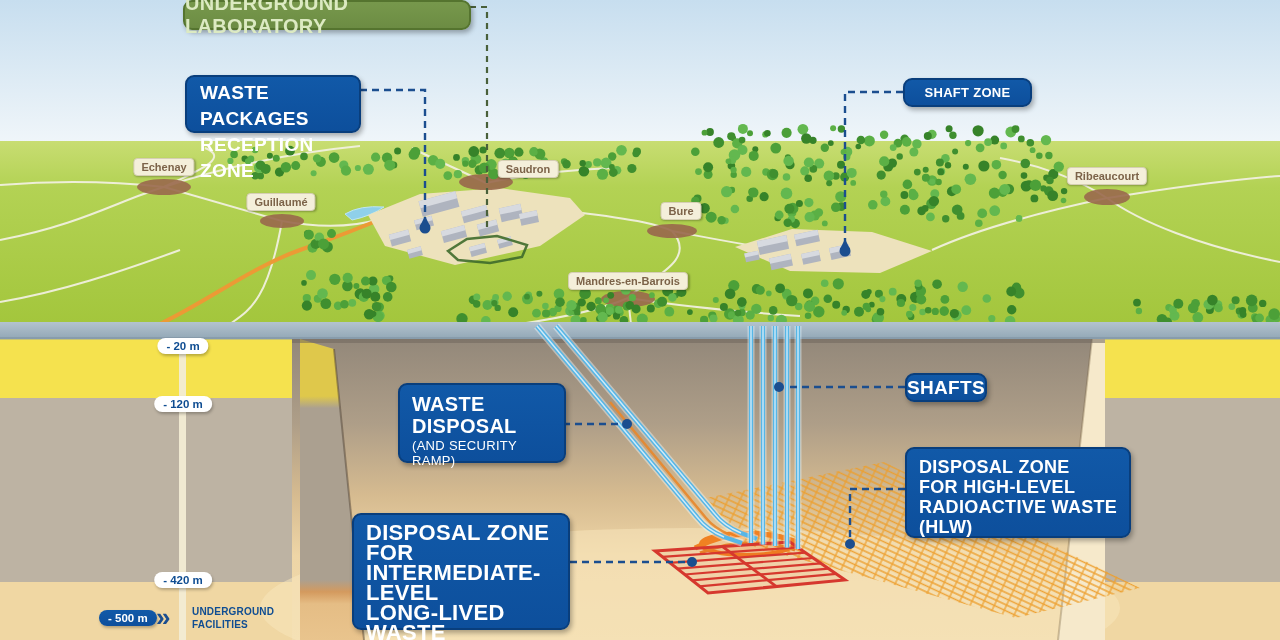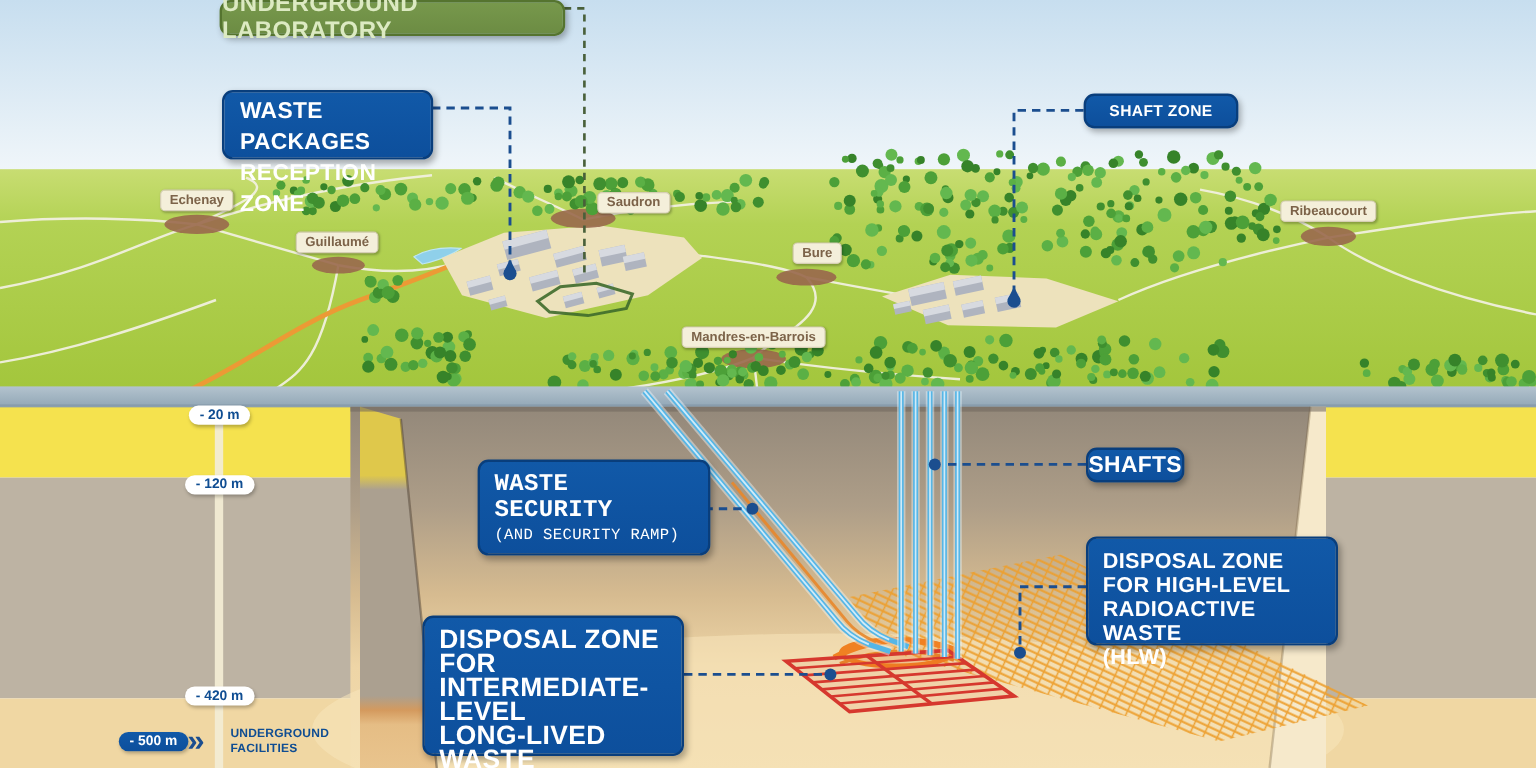--- a/index.html
+++ b/index.html
@@ -787,31 +787,31 @@
 <div class="dpill" style="left:183px;top:396px;">- 120 m</div>
 <div class="dpill" style="left:183px;top:572px;">- 420 m</div>
 <div class="dpill blue" style="left:99px;top:610px;">- 500 m</div>
 <div class="chev" style="left:156px;top:606px;">»</div>
 
 <div class="note" style="left:192px;top:606px;width:74px;">
   <span style="display:block;">UNDERGROUND</span>
   <span style="display:block;">FACILITIES</span>
 </div>
 
-<div class="callout" style="left:398px;top:383px;width:194px;height:80px;font-size:20px;line-height:22px;padding:8px 0 0 12px;font-family:Liberation Mono, monospace;">
+<div class="callout" style="left:398px;top:383px;width:168px;height:80px;font-size:20px;line-height:22px;padding:8px 0 0 12px;">
   <span class="ln">WASTE</span>
-  <span class="ln">SECURITY</span>
+  <span class="ln">DISPOSAL</span>
   <span class="ln" style="font-size:13px;font-weight:400;line-height:15px;margin-top:1px;">(AND SECURITY RAMP)</span>
 </div>
 
 <div class="callout center" style="left:905px;top:373px;width:82px;height:29px;font-size:19px;">
   <span>SHAFTS</span>
 </div>
 
-<div class="callout" style="left:905px;top:447px;width:210px;height:91px;font-size:18px;line-height:20px;padding:8px 0 0 12px;">
+<div class="callout" style="left:905px;top:447px;width:226px;height:91px;font-size:18px;line-height:20px;padding:8px 0 0 12px;">
   <span class="ln">DISPOSAL ZONE</span>
   <span class="ln">FOR HIGH-LEVEL</span>
   <span class="ln">RADIOACTIVE WASTE</span>
   <span class="ln">(HLW)</span>
 </div>
 
 <div class="callout" style="left:352px;top:513px;width:218px;height:117px;font-size:22px;line-height:20px;padding:8px 0 0 12px;">
   <span class="ln">DISPOSAL ZONE FOR</span>
   <span class="ln">INTERMEDIATE-LEVEL</span>
   <span class="ln">LONG-LIVED WASTE</span>

